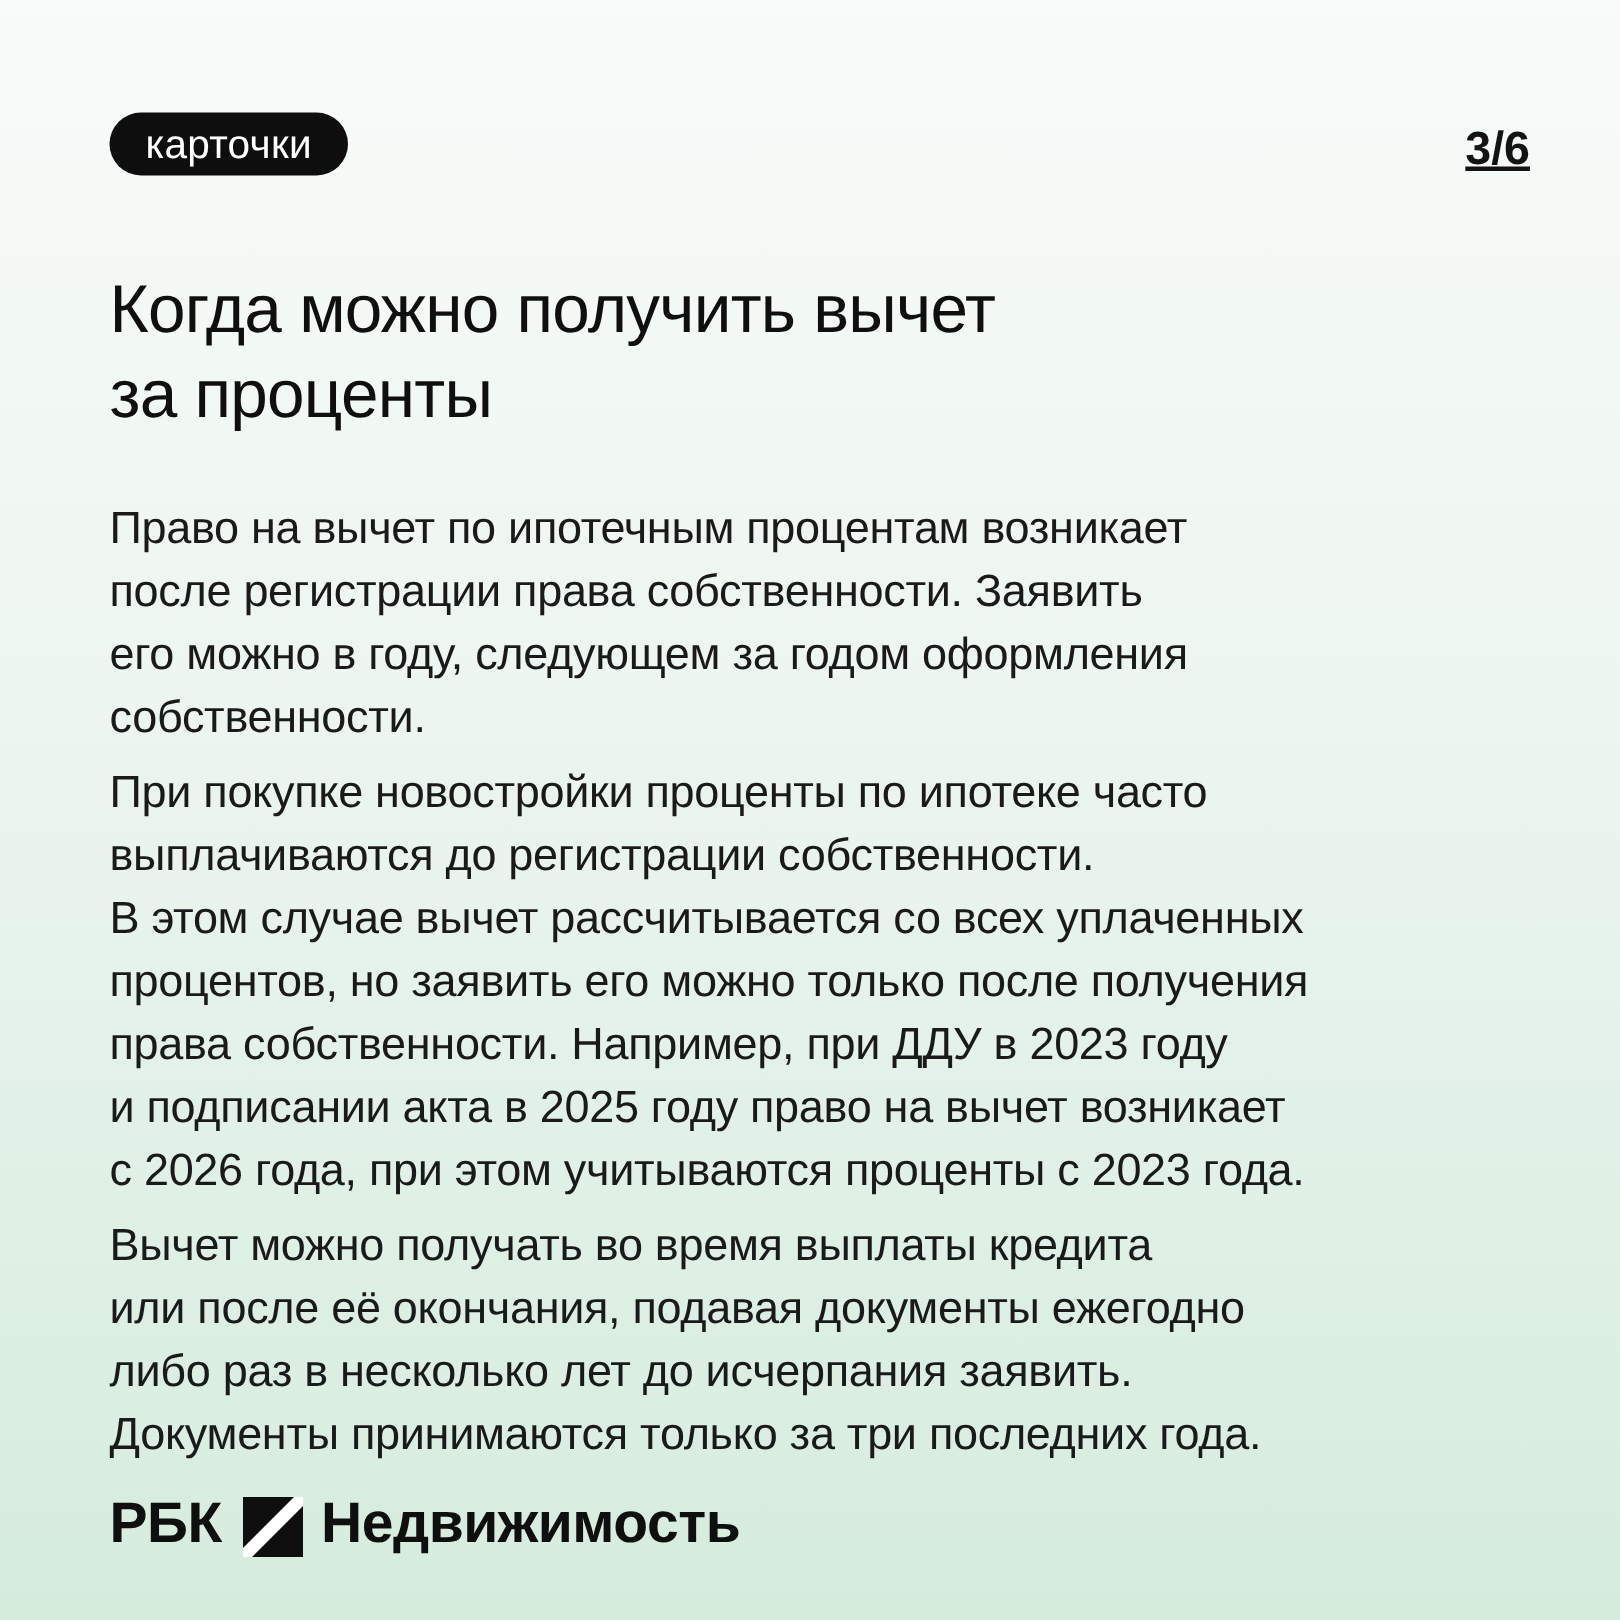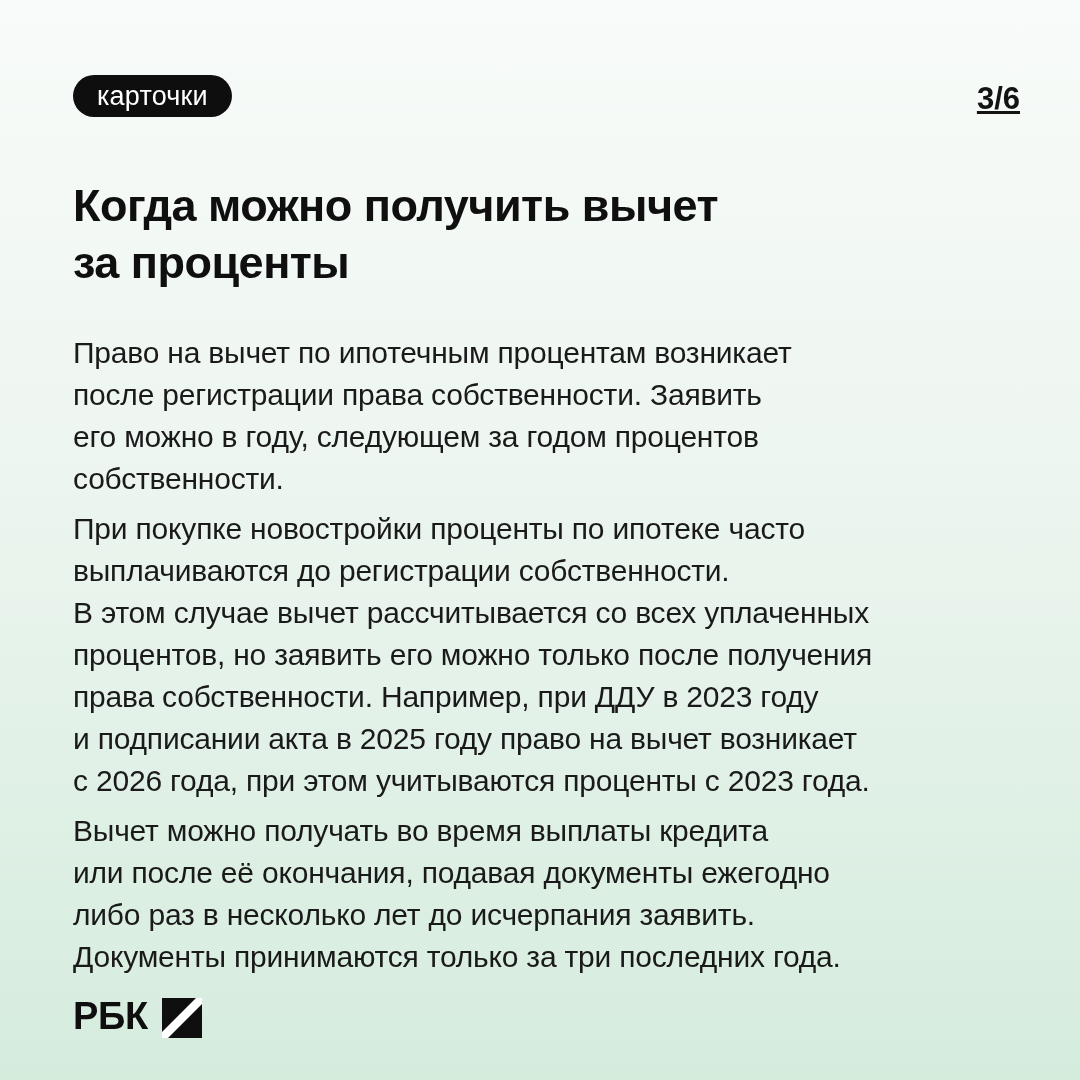--- a/index.html
+++ b/index.html
@@ -40,21 +40,21 @@
     font-size: 31px;
     font-weight: 700;
     margin-top: 6px;
     color: #131313;
     text-decoration: underline;
   }
   h1.heading {
     margin: 60px 0 0 0;
     font-size: 45px;
     line-height: 57px;
-    font-weight: 700;
+    font-weight: 400;
     letter-spacing: -0.5px;
     color: #0f0f0f;
     white-space: pre-line;
   }
   .body-text p {
     margin: 0;
     font-size: 30px;
     line-height: 42px;
     letter-spacing: -0.2px;
     color: #1a1a1a;
@@ -92,21 +92,21 @@
     <span class="badge">карточки</span>
     <span class="page-num">3/6</span>
   </div>
 
   <h1 class="heading">Когда можно получить вычет
 за проценты</h1>
 
   <div class="body-text">
     <p class="p1">Право на вычет по ипотечным процентам возникает
 после регистрации права собственности. Заявить
-его можно в году, следующем за годом процентов
+его можно в году, следующем за годом оформления
 собственности.</p>
     <p class="p2">При покупке новостройки проценты по ипотеке часто
 выплачиваются до регистрации собственности.
 В этом случае вычет рассчитывается со всех уплаченных
 процентов, но заявить его можно только после получения
 права собственности. Например, при ДДУ в 2023 году
 и подписании акта в 2025 году право на вычет возникает
 с 2026 года, при этом учитываются проценты с 2023 года.</p>
     <p class="p3">Вычет можно получать во время выплаты кредита
 или после её окончания, подавая документы ежегодно
@@ -115,15 +115,16 @@
   </div>
 
   <div class="footer">
     <span class="brand">РБК</span>
     <span class="logo-icon">
       <svg width="40" height="40" viewBox="0 0 40 40" aria-hidden="true">
         <rect x="0" y="0" width="40" height="40" fill="#0f0f0f"></rect>
         <polygon points="0,34 34,0 40,0 40,6 6,40 0,40" fill="#ffffff"></polygon>
       </svg>
     </span>
+    <span class="section">Недвижимость</span>
   </div>
 
 </div>
 
 </body></html>

